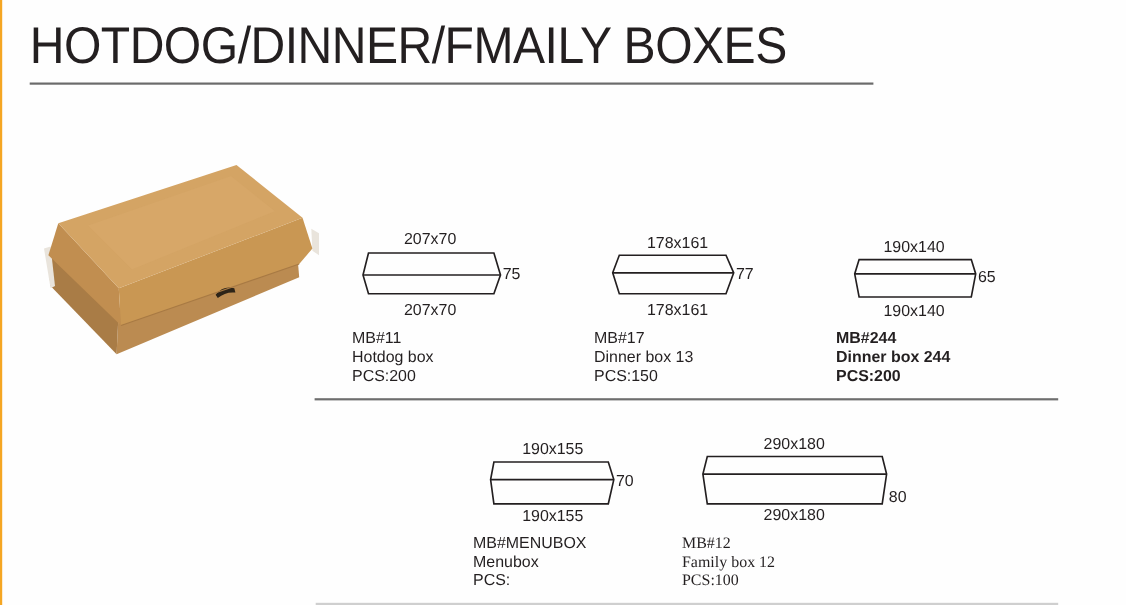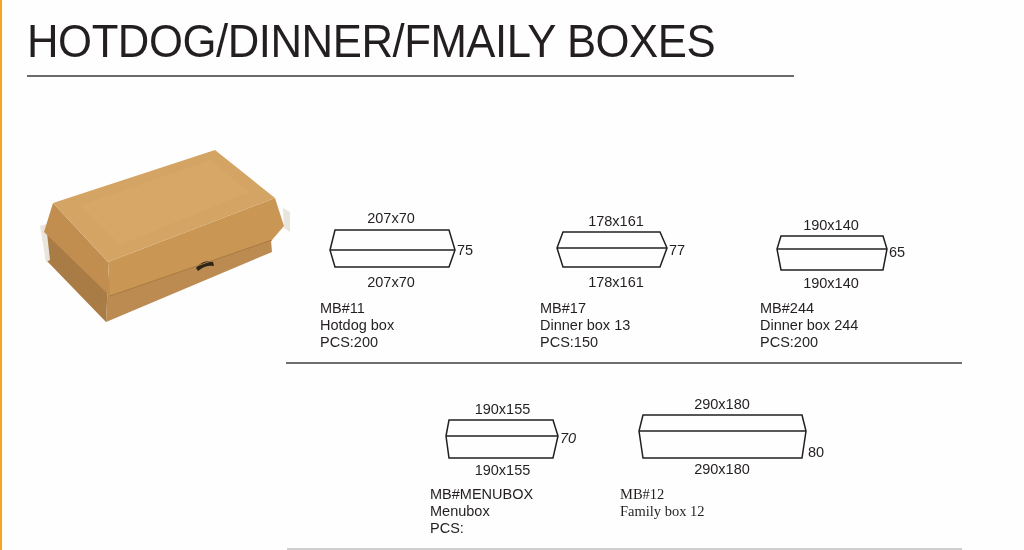--- a/index.html
+++ b/index.html
@@ -148,51 +148,52 @@
 </div>
 
 <div class="box-item" style="left:760px; top:205px; width:170px; height:155px;">
   <div class="dim-top" style="left:0; top:12px; width:142px;">190x140</div>
   <svg class="box-outline" style="left:0; top:0;" width="170" height="70" viewBox="760 205 170 70">
     <polygon points="781,236 883,236 887,249 883,270 781,270 777,249" fill="none" stroke="#231f20" stroke-width="1.5"></polygon>
     <line x1="777" y1="249" x2="887" y2="249" stroke="#231f20" stroke-width="1.5"></line>
   </svg>
   <div class="dim-height" style="left:129px; top:39px;">65</div>
   <div class="dim-bottom" style="left:0; top:70px; width:142px;">190x140</div>
-  <div class="info-block" style="left:0; top:95px; width:142px;">
+  <div class="info-block" style="left:0; top:95px; width:142px;font-weight:bold;">
     <div>MB#244</div>
     <div>Dinner box 244</div>
     <div>PCS:200</div>
   </div>
 </div>
 
 <div class="row-separator"></div>
 
 <div class="box-item" style="left:430px; top:392px; width:170px; height:155px;">
   <div class="dim-top" style="left:0; top:9px; width:145px;">190x155</div>
   <svg class="box-outline" style="left:0; top:0;" width="170" height="70" viewBox="430 392 170 70">
     <polygon points="449,420 553,420 558,436 553,458 449,458 446,436" fill="none" stroke="#231f20" stroke-width="1.5"></polygon>
     <line x1="446" y1="436" x2="558" y2="436" stroke="#231f20" stroke-width="1.5"></line>
   </svg>
-  <div class="dim-height" style="left:130px; top:38px;font-style:italic;">70</div>
+  <div class="dim-height" style="left:130px; top:38px;">70</div>
   <div class="dim-bottom" style="left:0; top:70px; width:145px;">190x155</div>
   <div class="info-block" style="left:0; top:94px; width:145px;">
     <div>MB#MENUBOX</div>
     <div>Menubox</div>
     <div>PCS:</div>
   </div>
 </div>
 
 <div class="box-item" style="left:620px; top:388px; width:220px; height:160px;">
   <div class="dim-top" style="left:0; top:8px; width:204px;">290x180</div>
   <svg class="box-outline" style="left:0; top:0;" width="220" height="80" viewBox="620 388 220 80">
     <polygon points="643,415 802,415 806,431 802,458 643,458 639,431" fill="none" stroke="#231f20" stroke-width="1.5"></polygon>
     <line x1="639" y1="431" x2="806" y2="431" stroke="#231f20" stroke-width="1.5"></line>
   </svg>
   <div class="dim-height" style="left:188px; top:56px;">80</div>
   <div class="dim-bottom" style="left:0; top:73px; width:204px;">290x180</div>
   <div class="info-block" style="left:0; top:98px; width:204px;font-family:Liberation Serif, serif;">
     <div>MB#12</div>
     <div>Family box 12</div>
+    <div>PCS:100</div>
   </div>
 </div>
 
 <div class="bottom-rule"></div>
 
 </body></html>

